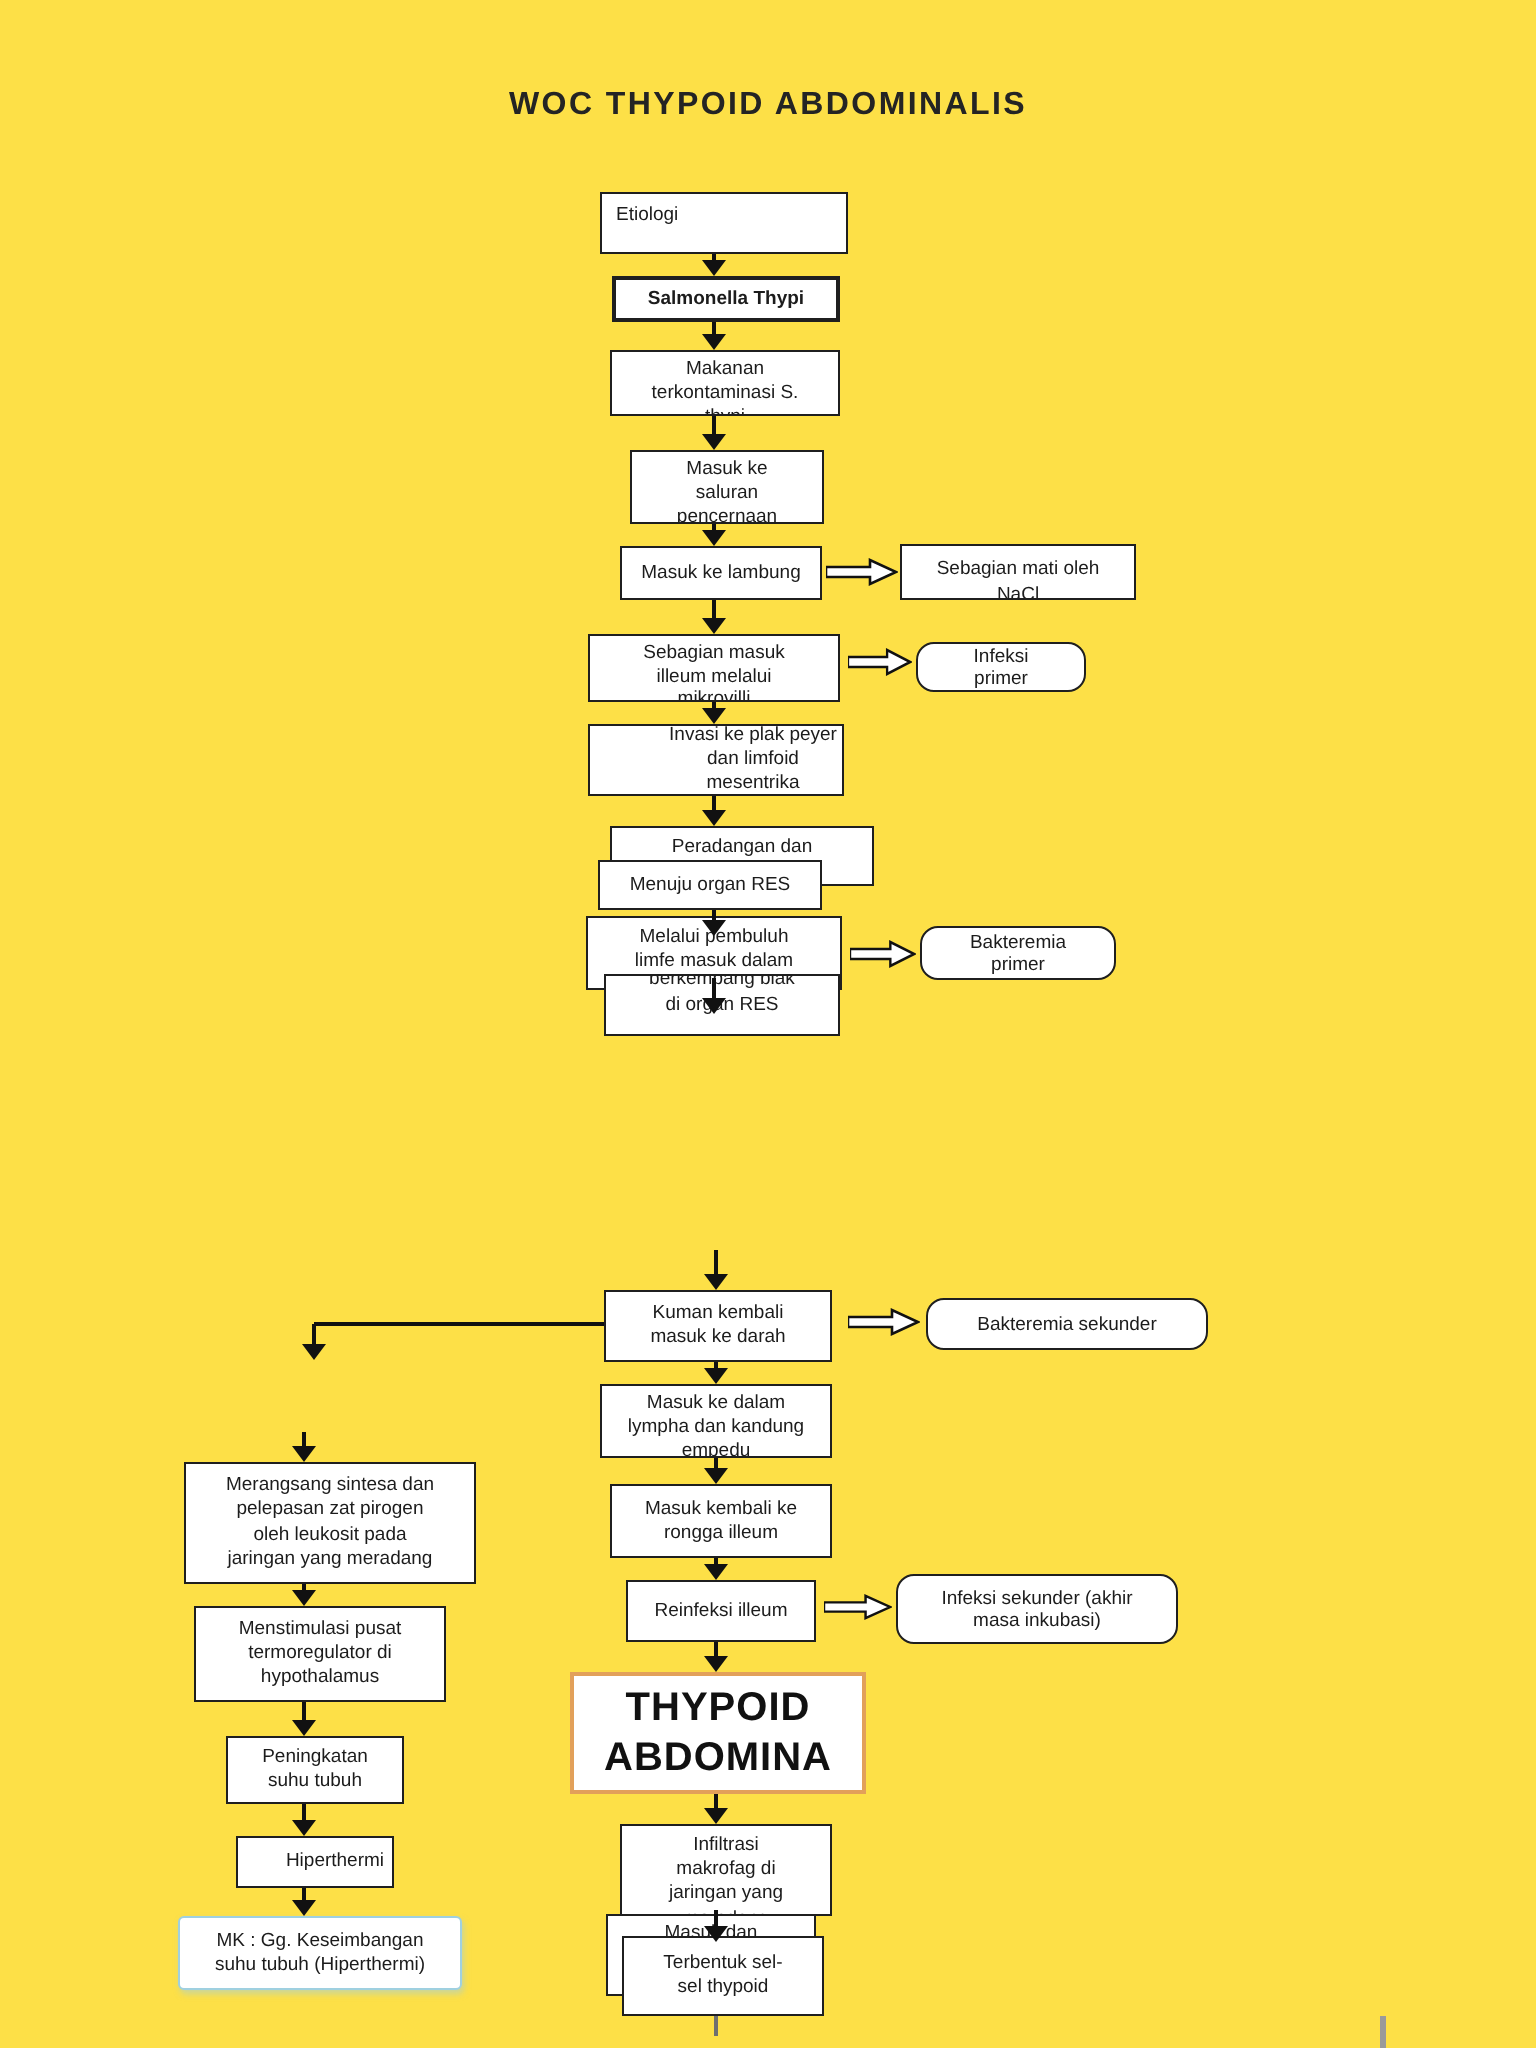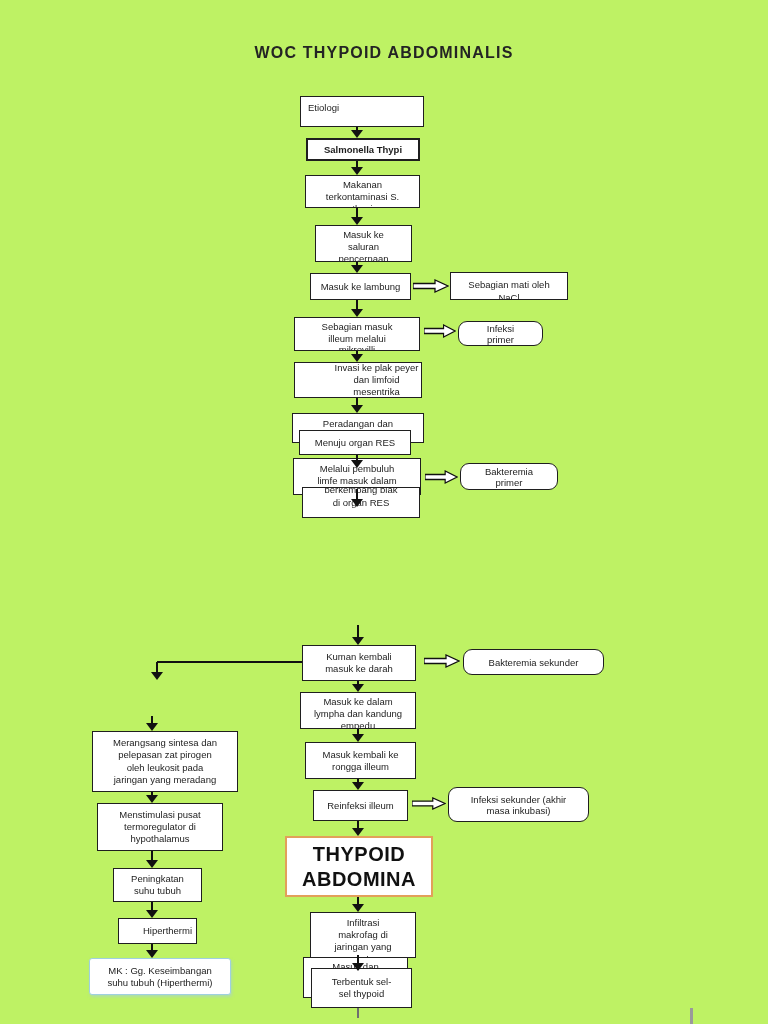--- a/index.html
+++ b/index.html
@@ -1,17 +1,17 @@
 <!DOCTYPE html>
 <html><head>
 <meta charset="utf-8">
 <style>
   html,body{margin:0;padding:0;background:#ffffff;}
   #page{
-    position:relative;width:768px;height:1024px;background:#bef264;overflow:hidden;
+    position:relative;width:768px;height:1024px;background:#fde047;overflow:hidden;
     font-family:"Liberation Sans","DejaVu Sans",sans-serif;color:#1c1c1c;
   }
   #title{
     position:absolute;left:0;right:0;top:44px;text-align:center;
     font-size:16px;font-weight:700;letter-spacing:1.2px;color:#242424;
   }
   .box{
     position:absolute;background:#ffffff;border:1.5px solid #1f1f1f;
     font-size:9.5px;line-height:12px;text-align:center;
     white-space:pre-line;overflow:hidden;box-sizing:border-box;
@@ -97,21 +97,21 @@
       <div class="s"></div>
       <div class="h"></div>
     </div>
   <div class="box vc" style="left:294px;top:362px;width:128px;height:36px;padding-left:39px;">Invasi ke plak peyer
 dan limfoid mesentrika</div>
   <div class="va" style="left:351px;top:398px;height:15px;">
       <div class="s"></div>
       <div class="h"></div>
     </div>
 
-  <div class="box" style="left:292px;top:413px;width:132px;height:30px;padding-top:4px;">Peradangan dan</div>
+  <div class="box" style="left:305px;top:413px;width:132px;height:30px;padding-top:4px;">Peradangan dan</div>
   <div class="box vc front" style="left:299px;top:430px;width:112px;height:25px;">Menuju organ RES</div>
   <div class="va" style="left:351px;top:455px;height:13px;">
       <div class="s"></div>
       <div class="h"></div>
     </div>
 
   <div class="box front clipTop" style="left:302px;top:487px;width:118px;height:31px;"><span>berkembang biak
 di organ RES</span></div>
   <div class="box" style="left:293px;top:458px;width:128px;height:37px;padding-top:4px;line-height:11.5px;">Melalui pembuluh
 limfe masuk dalam

